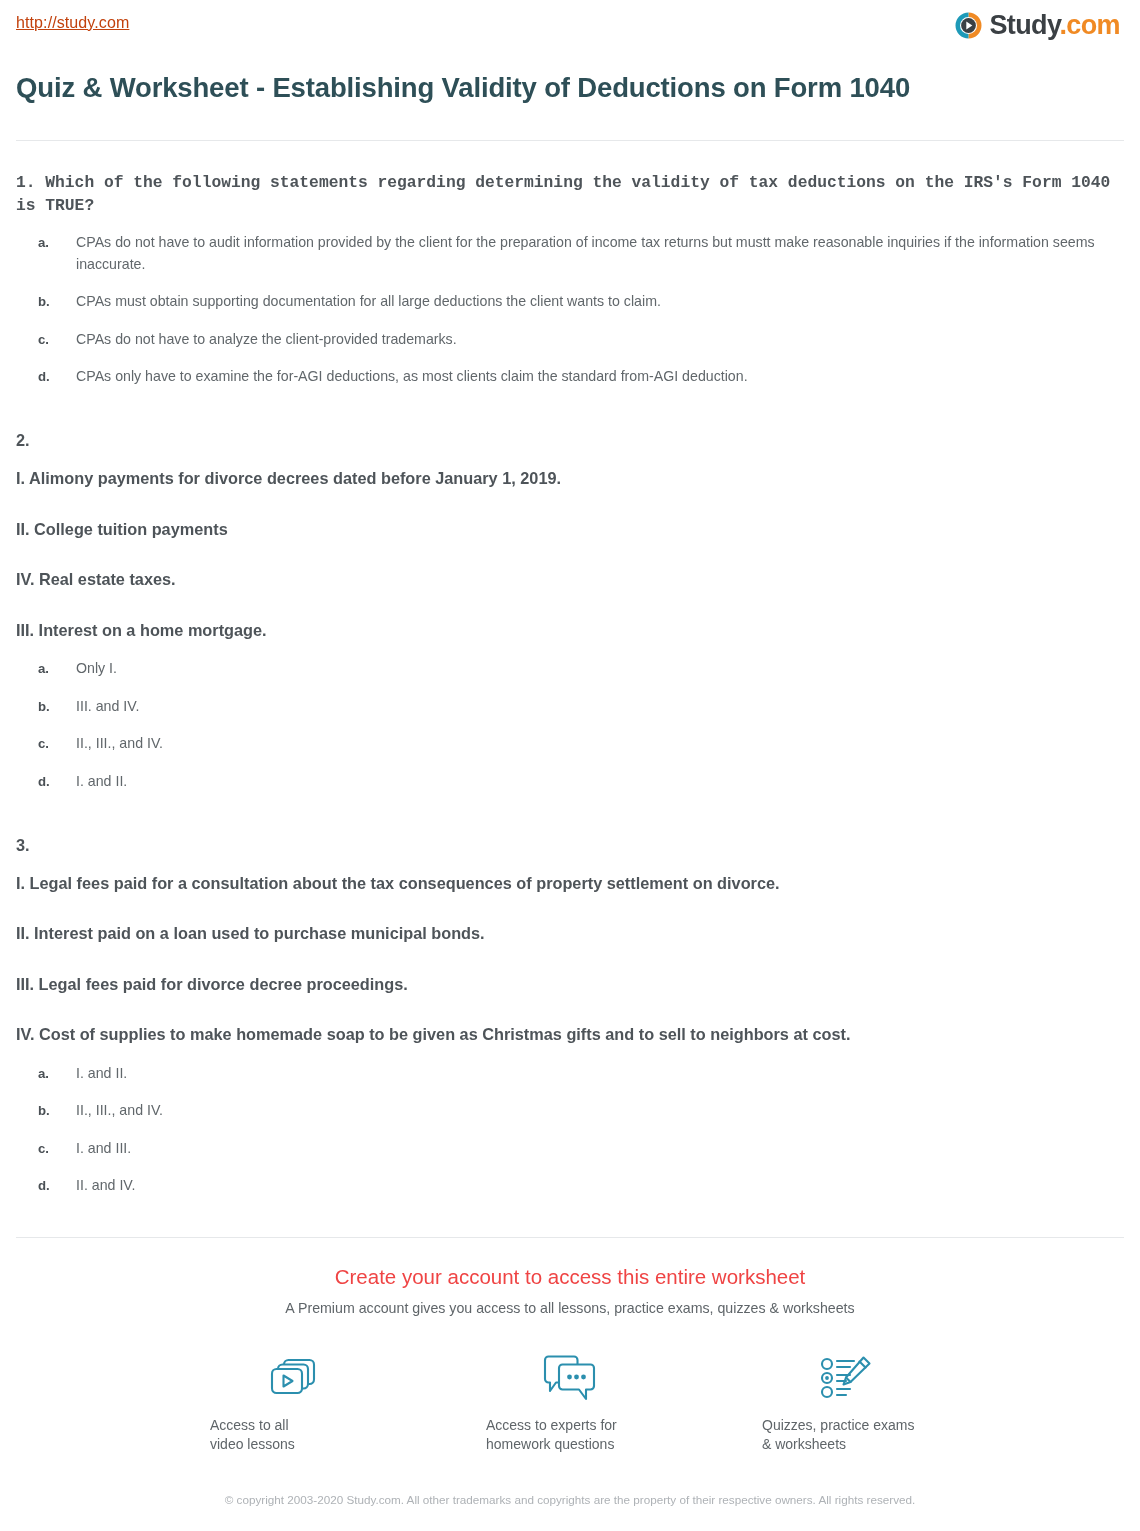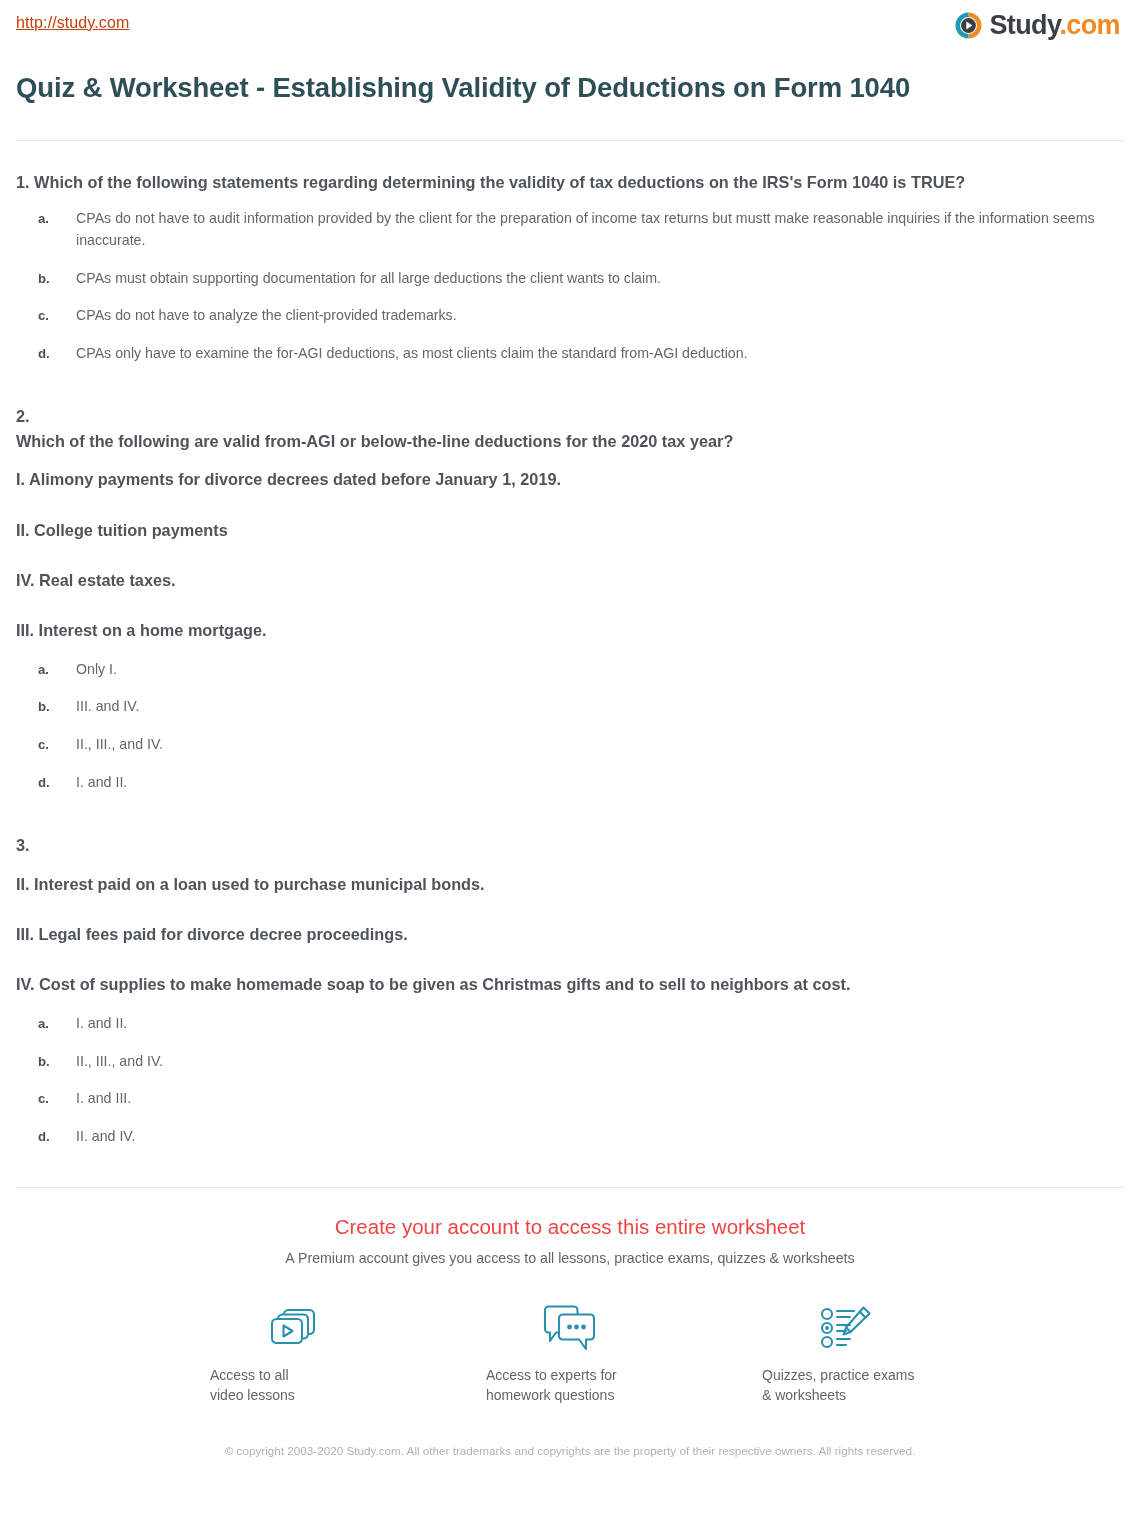--- a/index.html
+++ b/index.html
@@ -78,20 +78,21 @@
 
   
   .questions { padding-top: 30px; }
   .question-block { margin-bottom: 6px; }
   .q-stem {
     font-size: 16.3px;
     font-weight: 700;
     color: #4e5459;
     line-height: 1.46;
     margin: 0 0 2px 0;
+    font-family: Liberation Mono, monospace;
   }
   .q-number-only {
     font-size: 16.3px;
     font-weight: 700;
     color: #4e5459;
     line-height: 1.5;
     margin: 0;
   }
   .q-sub {
     font-size: 16.3px;
@@ -239,21 +240,20 @@
           <span class="opt-letter">d.</span>
           <span class="opt-text">CPAs only have to examine the for-AGI deductions, as most clients claim the standard from-AGI deduction.</span>
         </li>
       </ul>
     </div>
 
     <div class="spacer-lg"></div>
 
     <div class="question-block">
       <p class="q-number-only">2.</p>
-      <p class="q-sub">Which of the following are valid from-AGI or below-the-line deductions for the 2020 tax year?</p>
       <div class="roman-list">
         <p class="roman-item">I. Alimony payments for divorce decrees dated before January 1, 2019.</p>
         <p class="roman-item">II. College tuition payments</p>
         <p class="roman-item">IV. Real estate taxes.</p>
         <p class="roman-item">III. Interest on a home mortgage.</p>
       </div>
       <ul class="options">
         <li class="option">
           <span class="opt-letter">a.</span>
           <span class="opt-text">Only I.</span>
@@ -271,20 +271,21 @@
           <span class="opt-text">I. and II.</span>
         </li>
       </ul>
     </div>
 
     <div class="spacer-lg"></div>
 
     <div class="question-block">
       <p class="q-number-only">3.</p>
       <div class="roman-list">
+        <p class="roman-item">I. Legal fees paid for a consultation about the tax consequences of property settlement on divorce.</p>
         <p class="roman-item">II. Interest paid on a loan used to purchase municipal bonds.</p>
         <p class="roman-item">III. Legal fees paid for divorce decree proceedings.</p>
         <p class="roman-item">IV. Cost of supplies to make homemade soap to be given as Christmas gifts and to sell to neighbors at cost.</p>
       </div>
       <ul class="options">
         <li class="option">
           <span class="opt-letter">a.</span>
           <span class="opt-text">I. and II.</span>
         </li>
         <li class="option">

